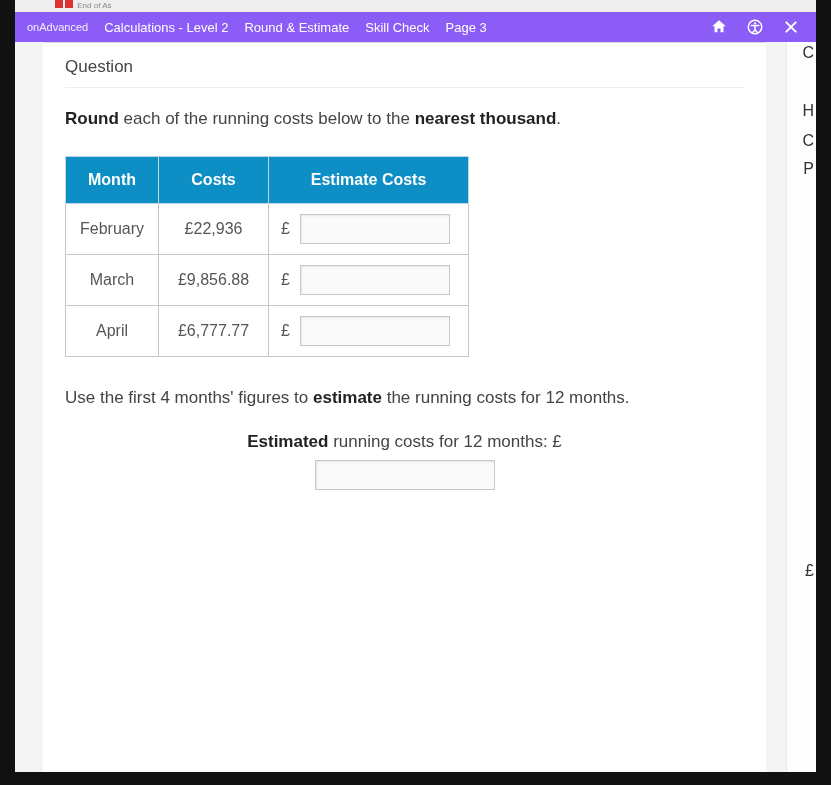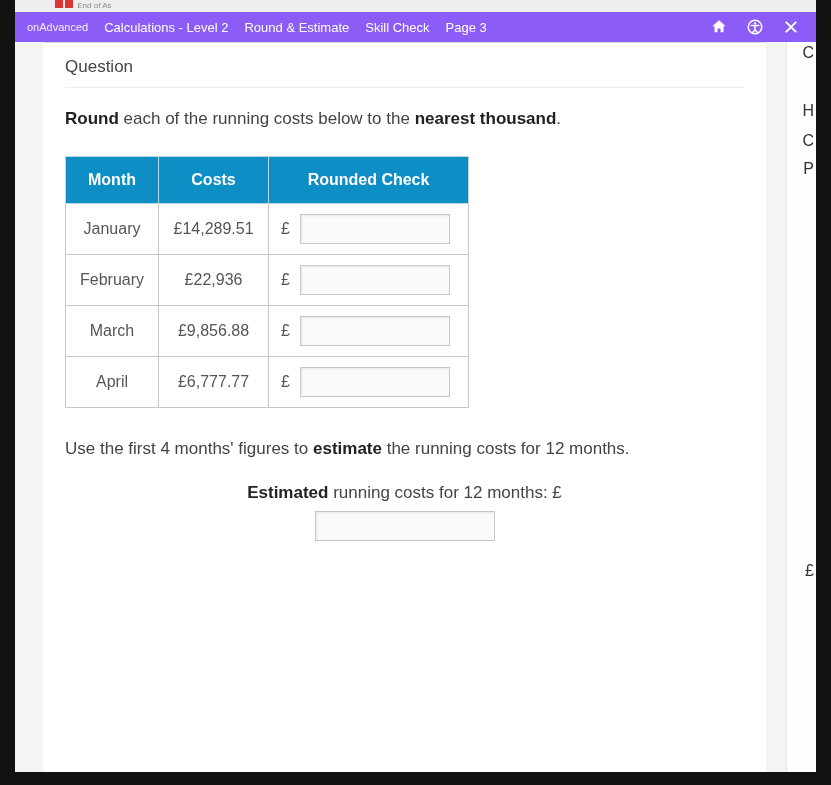--- a/index.html
+++ b/index.html
@@ -222,32 +222,24 @@
 
       <p class="instruction">
         <b>Round</b><span> each of the running costs below to the </span><b>nearest thousand</b><span>.</span>
       </p>
 
       <table class="costs">
         <thead>
           <tr>
             <th>Month</th>
             <th>Costs</th>
-            <th>Rounded Check</th>
+            <th>Estimate Costs</th>
           </tr>
         </thead>
         <tbody>
-          <tr>
-            <td class="month-cell">January</td>
-            <td class="cost-cell">£14,289.51</td>
-            <td class="rounded-cell">
-              <span class="currency-prefix">£</span>
-              <input class="answer" type="text" style="">
-            </td>
-          </tr>
           <tr>
             <td class="month-cell">February</td>
             <td class="cost-cell">£22,936</td>
             <td class="rounded-cell">
               <span class="currency-prefix">£</span>
               <input class="answer" type="text" style="">
             </td>
           </tr>
           <tr>
             <td class="month-cell">March</td>

